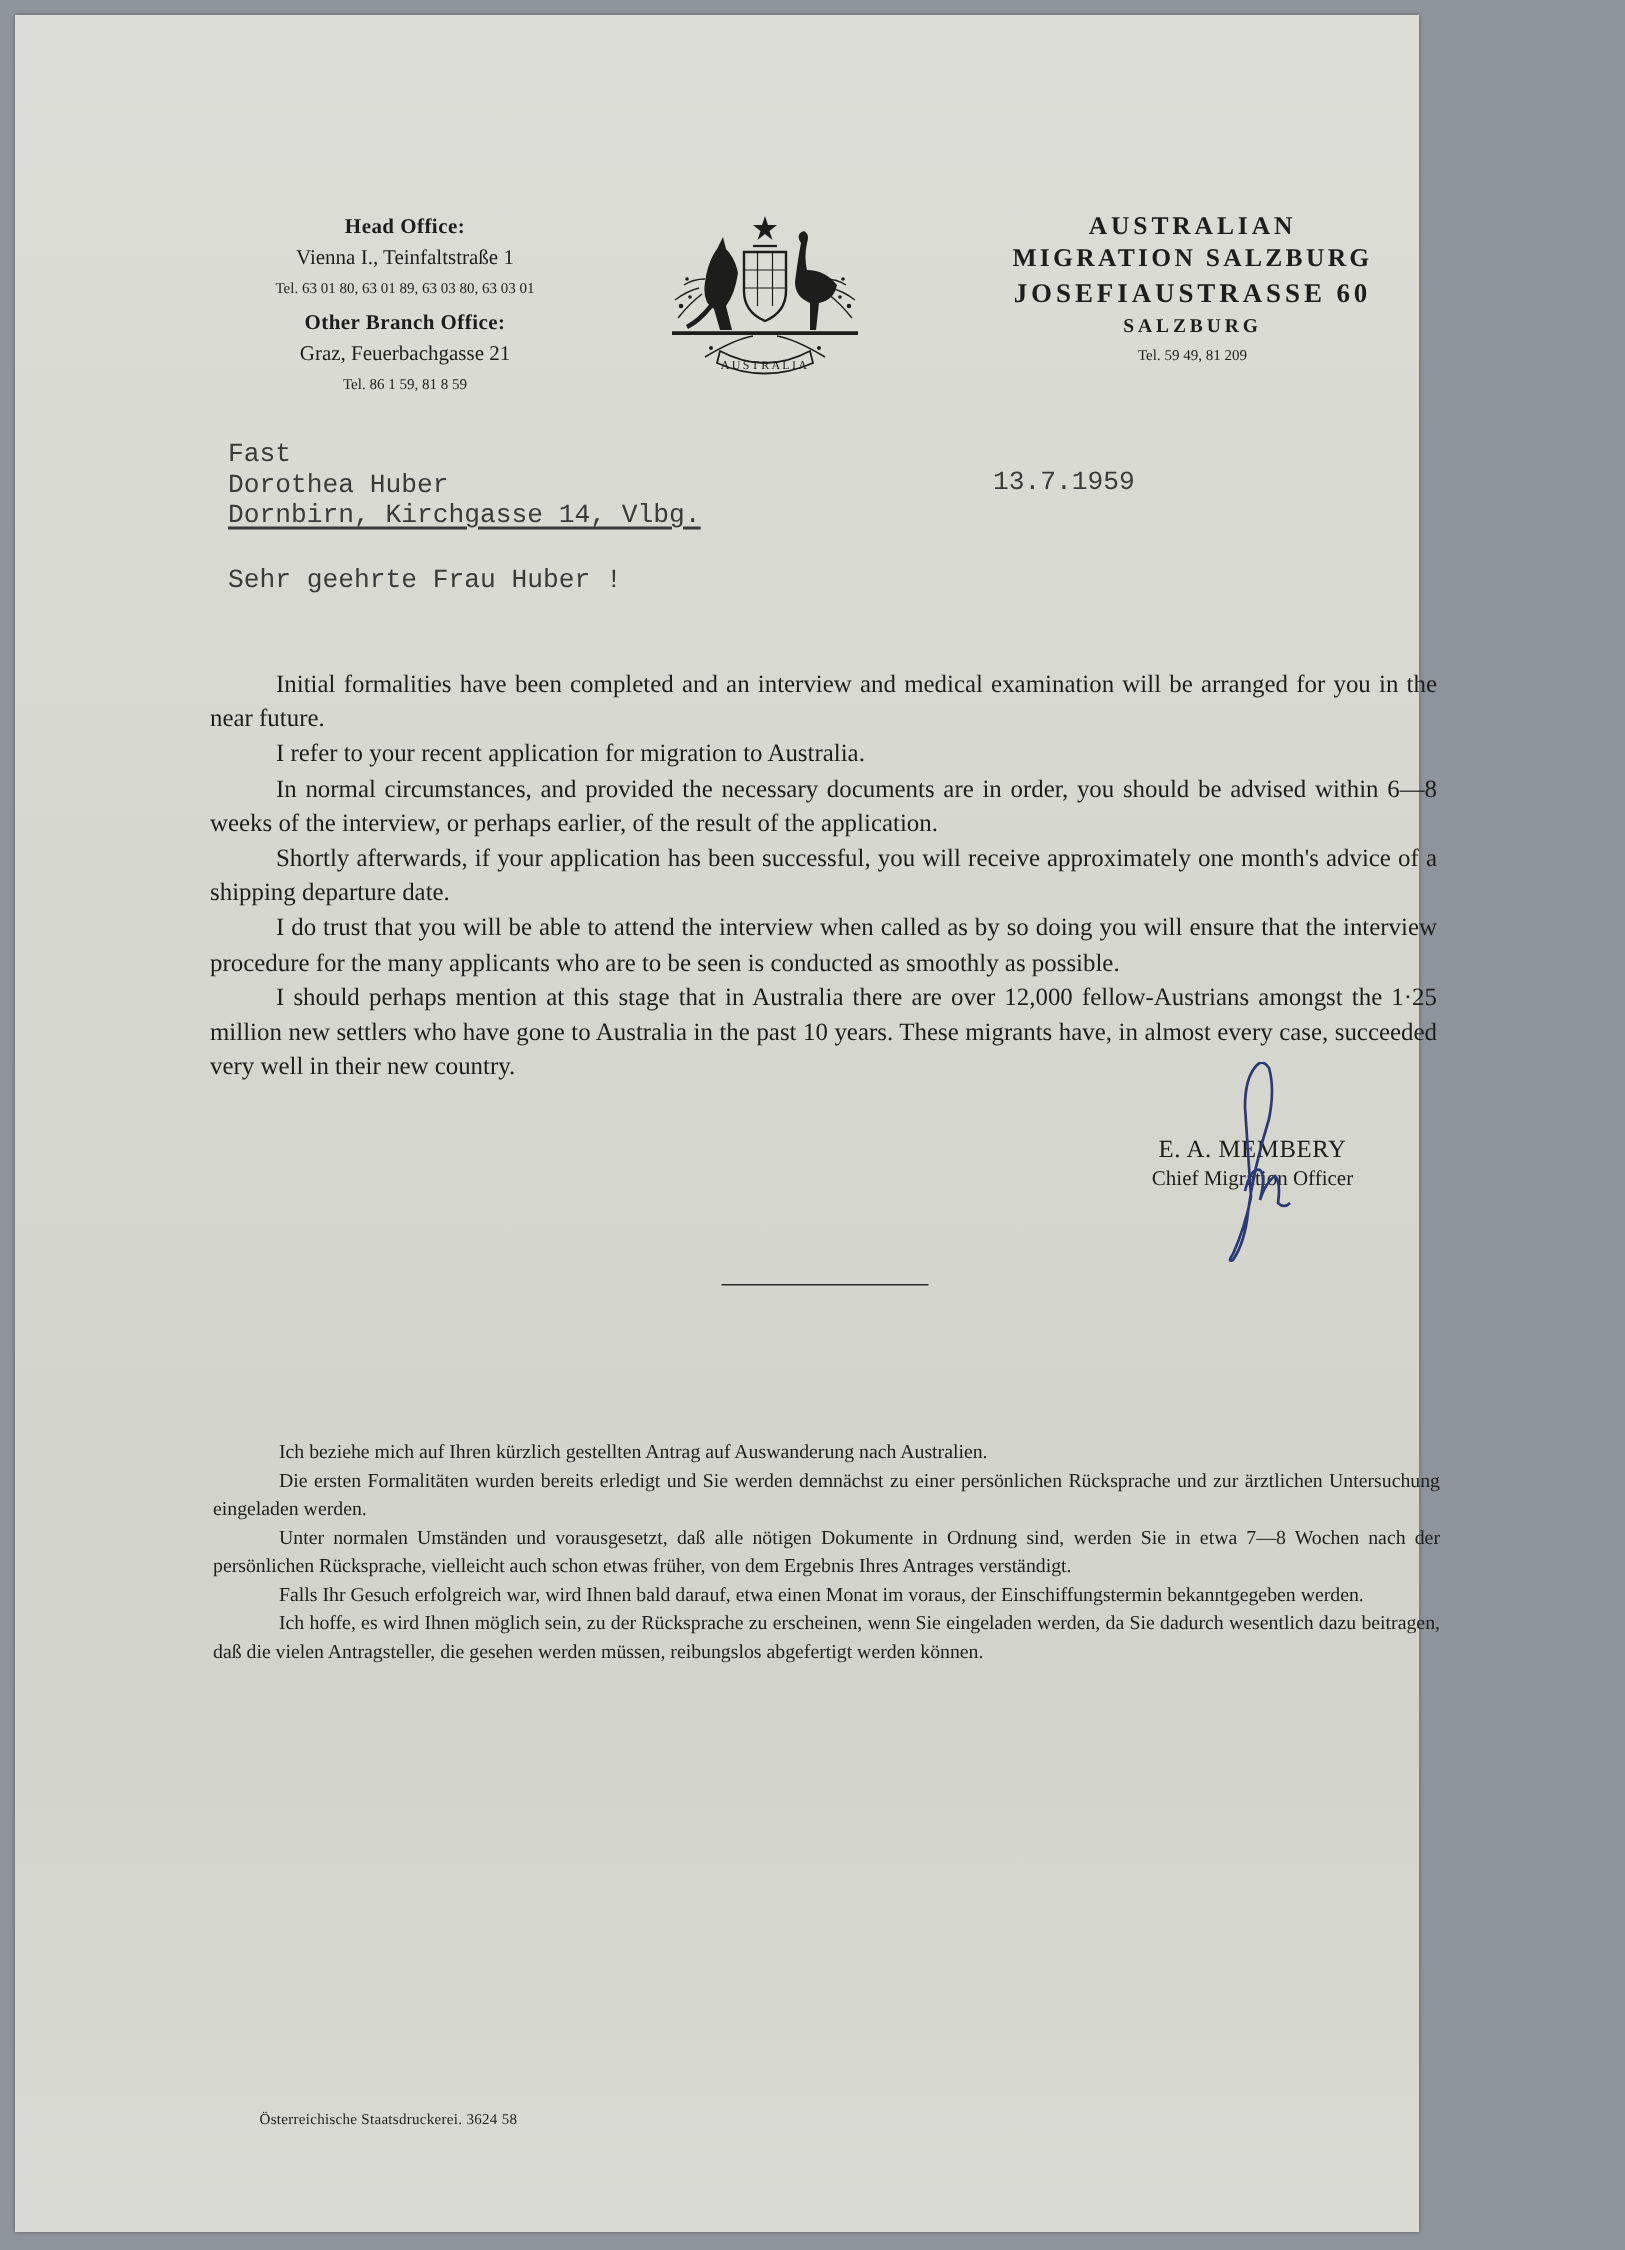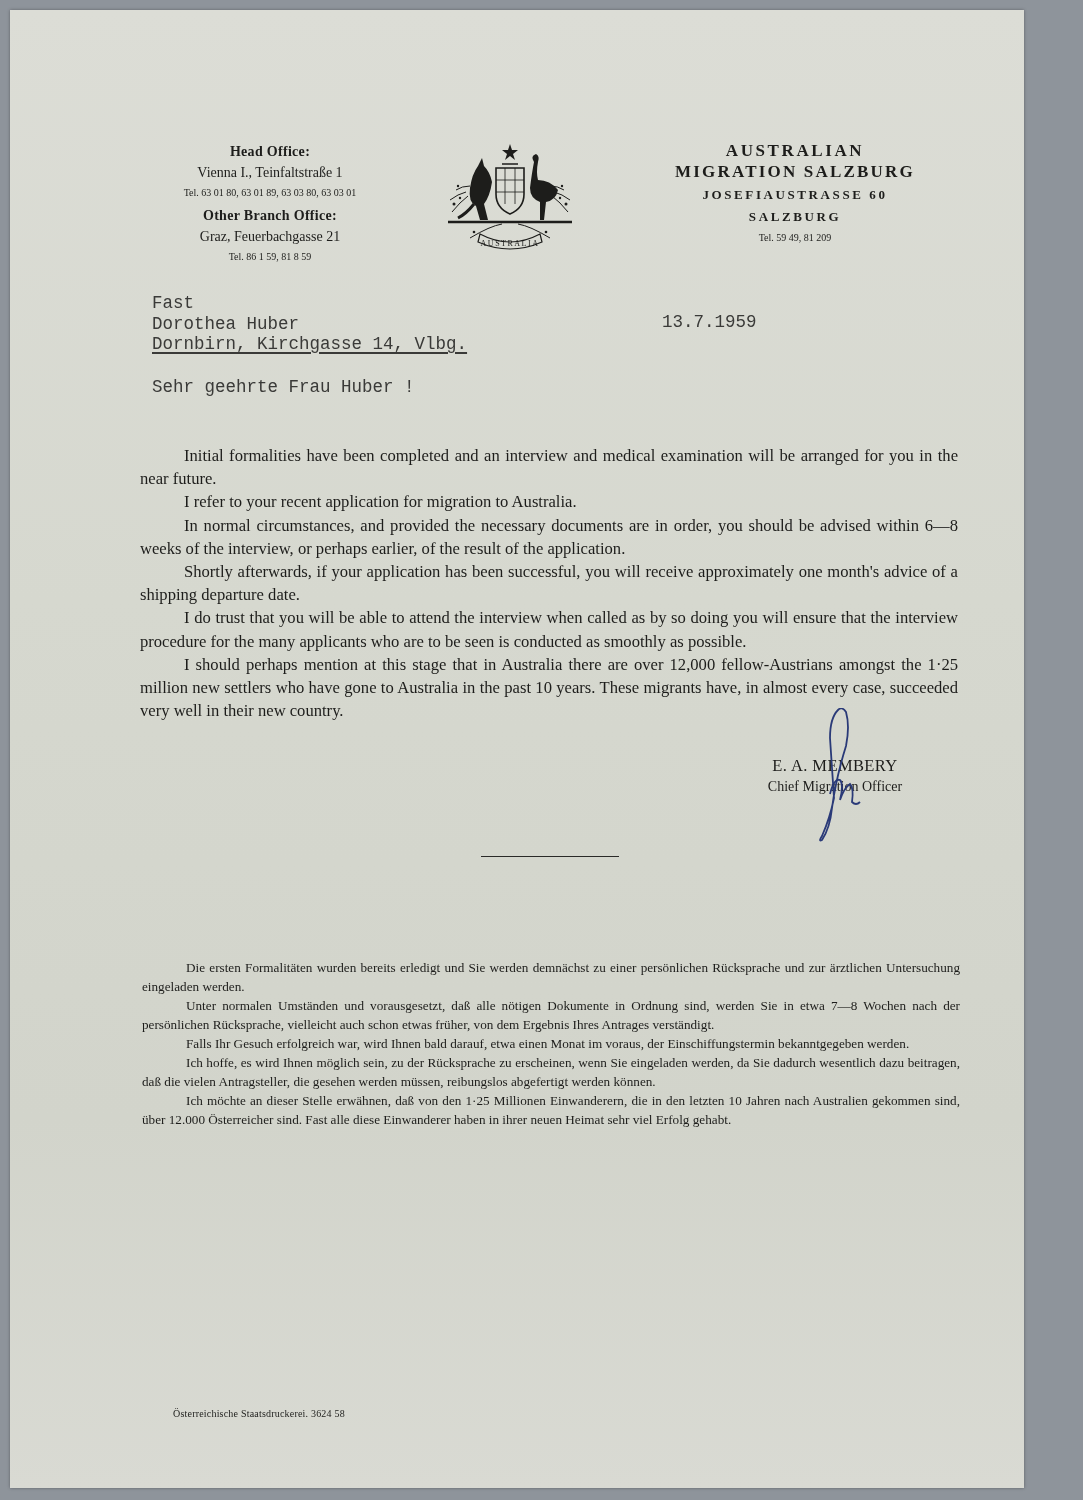--- a/index.html
+++ b/index.html
@@ -4,38 +4,38 @@
 <style>
   html, body { margin:0; padding:0; }
   body {
     width:1083px; height:1500px;
     background:#8e949b;
     position:relative; overflow:hidden;
     font-family:"Liberation Serif", "DejaVu Serif", serif;
     color:#1d1d1b;
   }
   .paper {
-    position:absolute; left:10px; top:10px; width:1014px; height:1478px;
+    position:absolute; left:10px; top:10px; width:936px; height:1478px;
     background:linear-gradient(180deg,#dcddd6 0%, #d6d8cf 40%, #d2d4cb 75%, #d9dad3 100%);
     box-shadow:0 0 3px rgba(0,0,0,0.35);
   }
   .abs { position:absolute; }
   
   .lh-left { left:140px; top:132px; width:240px; text-align:center; }
   .lh-left .label { font-weight:bold; font-size:14px; letter-spacing:0.3px; margin:0; line-height:20px; }
   .lh-left .addr { font-size:14px; line-height:22px; margin:0; }
   .lh-left .tel { font-size:10px; line-height:18px; margin:0; }
   .lh-left .gap { height:4px; }
   
   .crest { left:420px; top:132px; width:160px; height:112px; }
   
   .lh-right { left:650px; top:130px; width:270px; text-align:center; }
   .lh-right .org1 { font-weight:bold; font-size:17px; letter-spacing:2.6px; line-height:21px; margin:0; }
   .lh-right .org2 { font-weight:bold; font-size:17px; letter-spacing:2.2px; line-height:21px; margin:0; }
-  .lh-right .street { font-weight:bold; font-size:13px; letter-spacing:2.6px; line-height:26px; margin:0; }
+  .lh-right .street { font-weight:bold; font-size:18px; letter-spacing:2.6px; line-height:26px; margin:0; }
   .lh-right .city { font-weight:bold; font-size:13px; letter-spacing:2.6px; line-height:18px; margin:0; }
   .lh-right .tel { font-size:10px; line-height:24px; margin:0; }
   
   .tw { font-family:"Liberation Mono","DejaVu Sans Mono",monospace; font-size:17.5px; color:#3a3a38; line-height:20.5px; }
   .recipient { left:142px; top:283px; }
   .recipient .line3 { text-decoration:underline; text-underline-offset:3px; text-decoration-thickness:1.5px; }
   .date { left:652px; top:302px; }
   .salutation { left:142px; top:367px; }
   
   .body-en { left:130px; top:434px; width:818px; font-size:16.6px; line-height:23.2px; text-align:justify; }
@@ -145,21 +145,21 @@
     <div class="sig-title">Chief Migration Officer</div>
   </div>
   <svg class="abs sig-svg" viewBox="0 0 70 140" xmlns="http://www.w3.org/2000/svg">
     <path d="M38,2 Q30,10 30,30 Q32,60 34,90 Q30,110 22,128 Q18,134 22,132 Q30,120 32,100 Q36,70 46,38 Q50,18 46,4 Q42,-2 38,2 Z" fill="none" stroke="#2a3a78" stroke-width="1.8"></path>
     <path d="M30,86 Q34,70 40,72 Q44,76 40,92 Q44,80 50,76 Q54,80 52,94 Q56,98 60,94" fill="none" stroke="#2a3a78" stroke-width="1.8"></path>
   </svg>
 
   <div class="abs divider"></div>
 
   <div class="abs body-de">
+    <p>Ich beziehe mich auf Ihren kürzlich gestellten Antrag auf Auswanderung nach Australien.</p>
     <p>Die ersten Formalitäten wurden bereits erledigt und Sie werden demnächst zu einer persönlichen Rücksprache und zur ärztlichen Untersuchung eingeladen werden.</p>
     <p>Unter normalen Umständen und vorausgesetzt, daß alle nötigen Dokumente in Ordnung sind, werden Sie in etwa 7—8 Wochen nach der persönlichen Rücksprache, vielleicht auch schon etwas früher, von dem Ergebnis Ihres Antrages verständigt.</p>
     <p>Falls Ihr Gesuch erfolgreich war, wird Ihnen bald darauf, etwa einen Monat im voraus, der Einschiffungstermin bekanntgegeben werden.</p>
     <p>Ich hoffe, es wird Ihnen möglich sein, zu der Rücksprache zu erscheinen, wenn Sie eingeladen werden, da Sie dadurch wesentlich dazu beitragen, daß die vielen Antragsteller, die gesehen werden müssen, reibungslos abgefertigt werden können.</p>
-    <p>Ich möchte an dieser Stelle erwähnen, daß von den 1·25 Millionen Einwanderern, die in den letzten 10 Jahren nach Australien gekommen sind, über 12.000 Österreicher sind. Fast alle diese Einwanderer haben in ihrer neuen Heimat sehr viel Erfolg gehabt.</p>
   </div>
 
   <div class="abs printer">Österreichische Staatsdruckerei. 3624 58</div>
 </div>
 
 </body></html>

